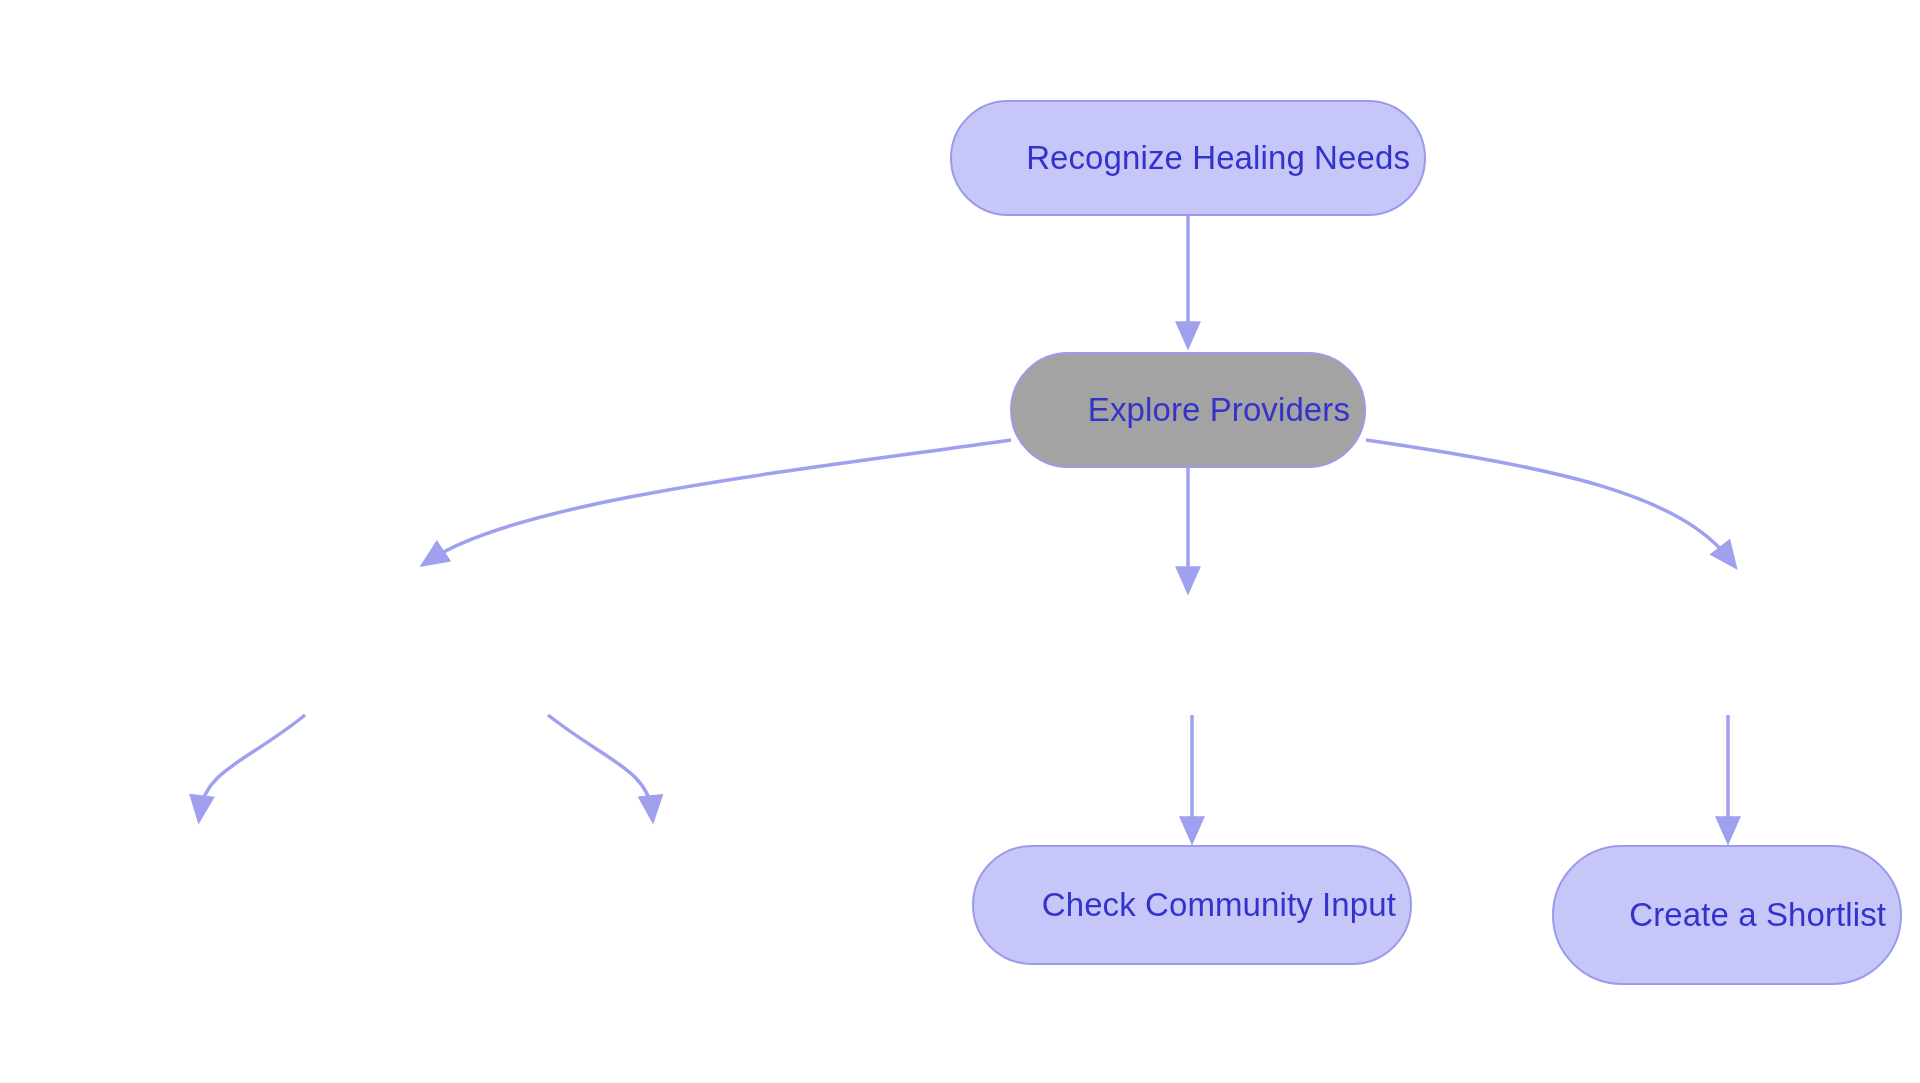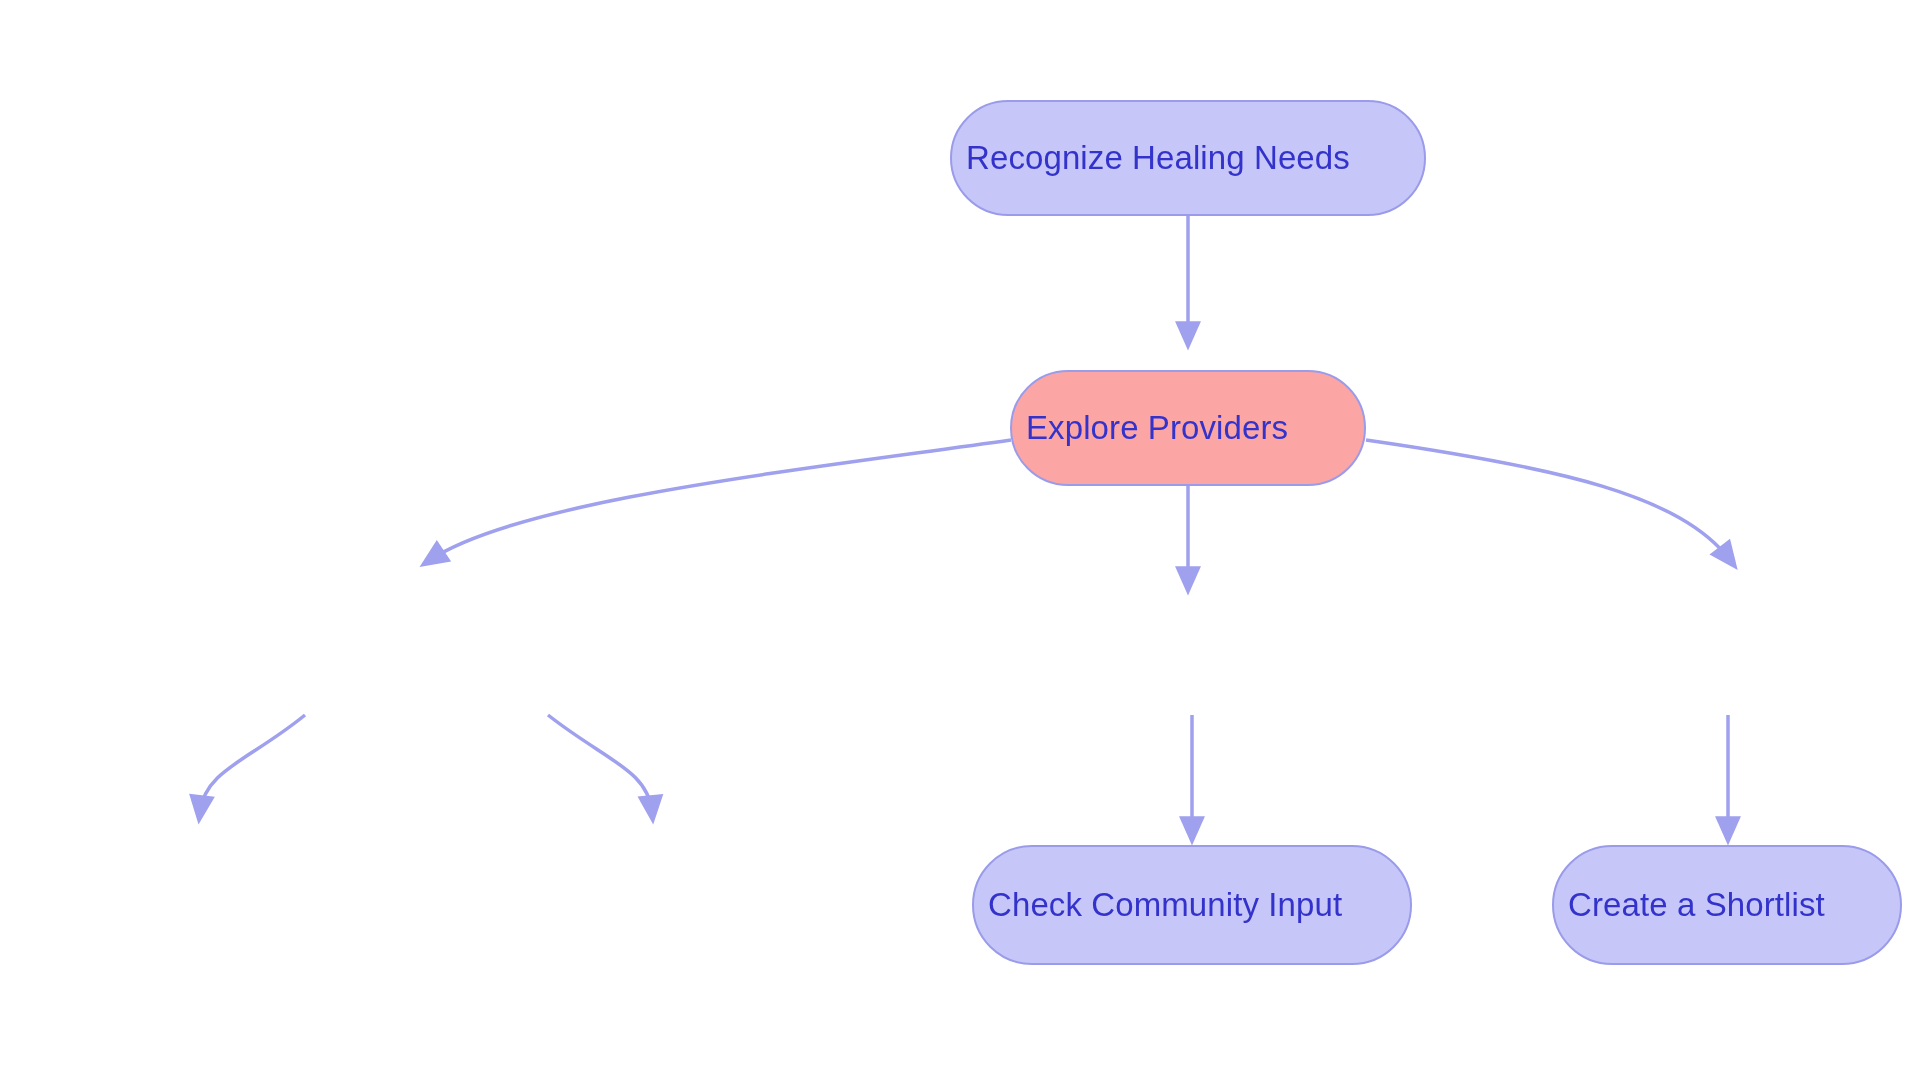--- a/index.html
+++ b/index.html
@@ -26,21 +26,21 @@
     top: 0;
     width: 1920px;
     height: 1083px;
     pointer-events: none;
   }
   .flow-node {
     position: absolute;
     box-sizing: border-box;
     display: flex;
     align-items: center;
-    justify-content: flex-start;
+    justify-content: flex-end;
     text-align: center;
     background: #c6c7f8;
     border: 2px solid #9a9bea;
     border-radius: 9999px;
     color: #3333cc;
     font-family: "Liberation Sans", sans-serif;
     font-size: 33px;
     font-weight: 400;
     letter-spacing: 0.1px;
     line-height: 1.1;
@@ -77,30 +77,30 @@
 
     <path d="M1192,715 L1192,833" fill="none" stroke="#9fa0ee" stroke-width="3.5" marker-end="url(#arrowhead)"></path>
 
     <path d="M1728,715 L1728,833" fill="none" stroke="#9fa0ee" stroke-width="3.5" marker-end="url(#arrowhead)"></path>
   </svg>
 
   <div class="flow-node" style="left: 950px; top: 100px; width: 476px; height: 116px; background: rgb(198, 199, 248); border-color: rgb(154, 155, 234); color: rgb(51, 51, 204);">
     <span class="node-label">Recognize Healing Needs</span>
   </div>
 
-  <div class="flow-node" style="left: 1010px; top: 370px; width: 356px; height: 116px; background: #fca5a5; border-color: rgb(154, 155, 234); color: rgb(51, 51, 204);">
+  <div class="flow-node" style="left: 1010px; top: 352px; width: 356px; height: 116px; background: #a3a3a3; border-color: rgb(154, 155, 234); color: rgb(51, 51, 204);">
     <span class="node-label">Explore Providers</span>
   </div>
 
 
 
 
 
 
   <div class="flow-node" style="left: 972px; top: 845px; width: 440px; height: 120px; background: rgb(198, 199, 248); border-color: rgb(154, 155, 234); color: rgb(51, 51, 204);">
     <span class="node-label">Check Community Input</span>
   </div>
 
-  <div class="flow-node" style="left: 1552px; top: 845px; width: 350px; height: 120px; background: rgb(198, 199, 248); border-color: rgb(154, 155, 234); color: rgb(51, 51, 204);">
+  <div class="flow-node" style="left: 1552px; top: 845px; width: 350px; height: 140px; background: rgb(198, 199, 248); border-color: rgb(154, 155, 234); color: rgb(51, 51, 204);">
     <span class="node-label">Create a Shortlist</span>
   </div>
 
 </div>
 
 </body></html>

